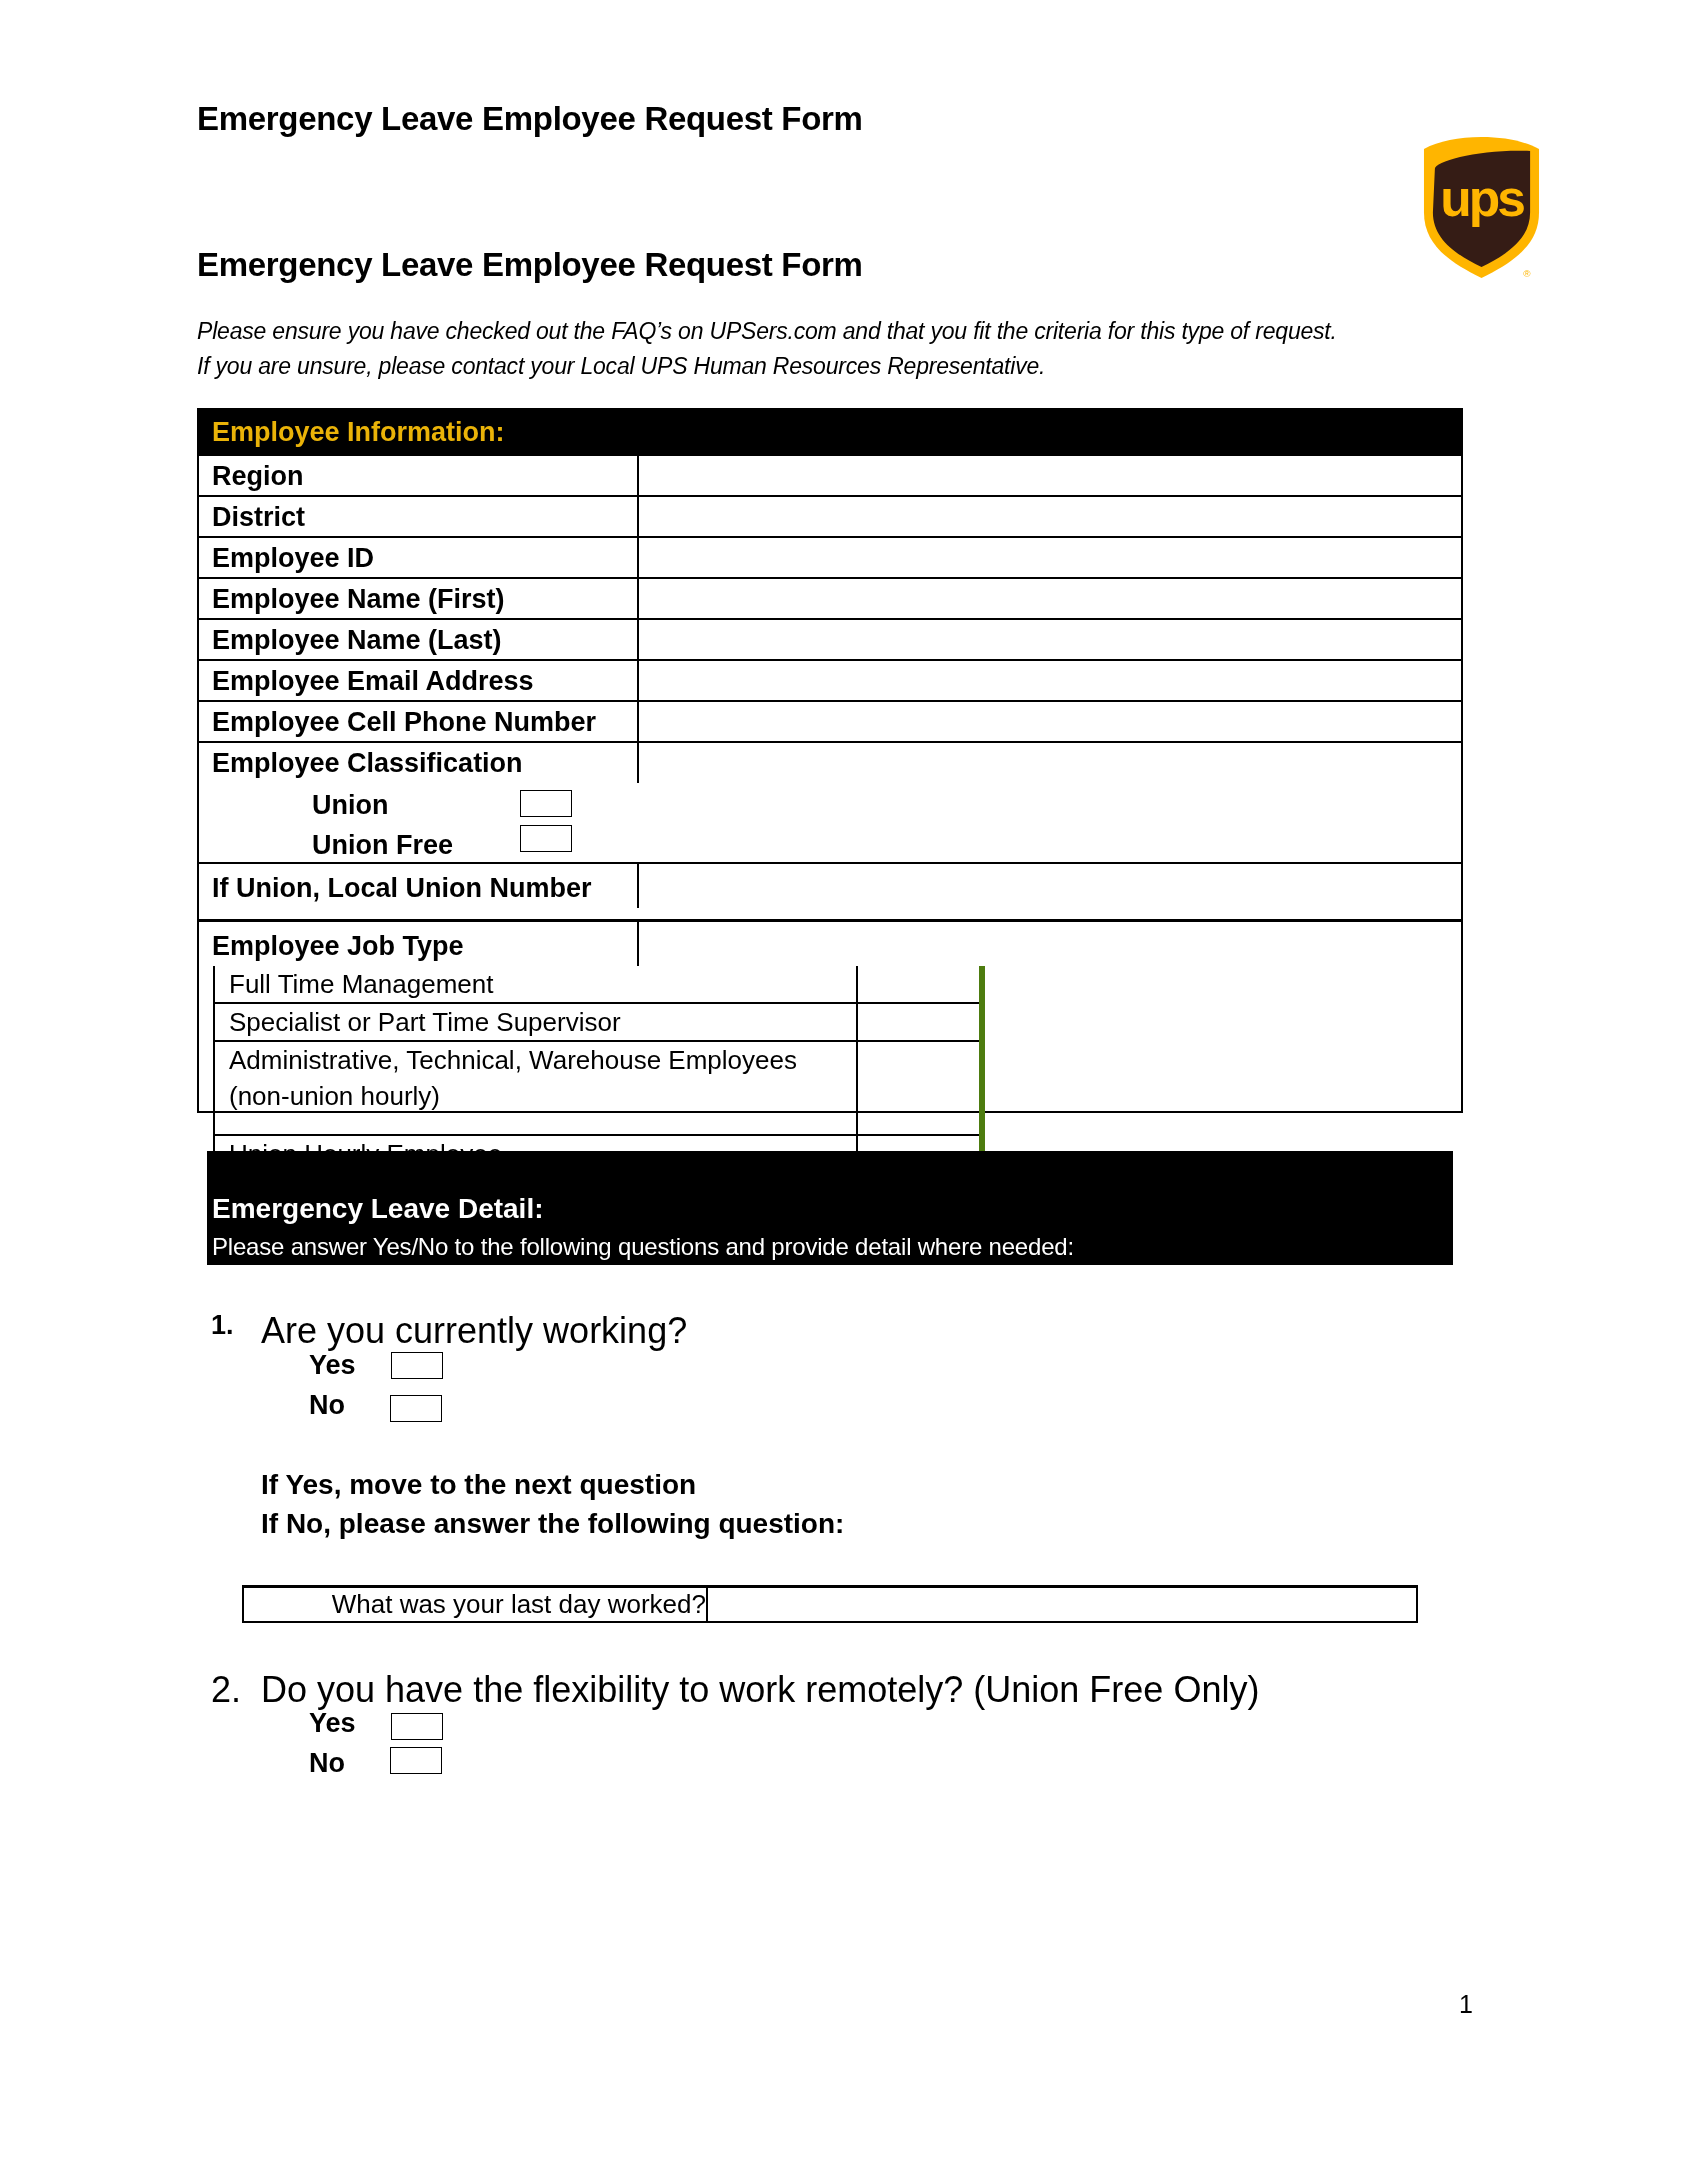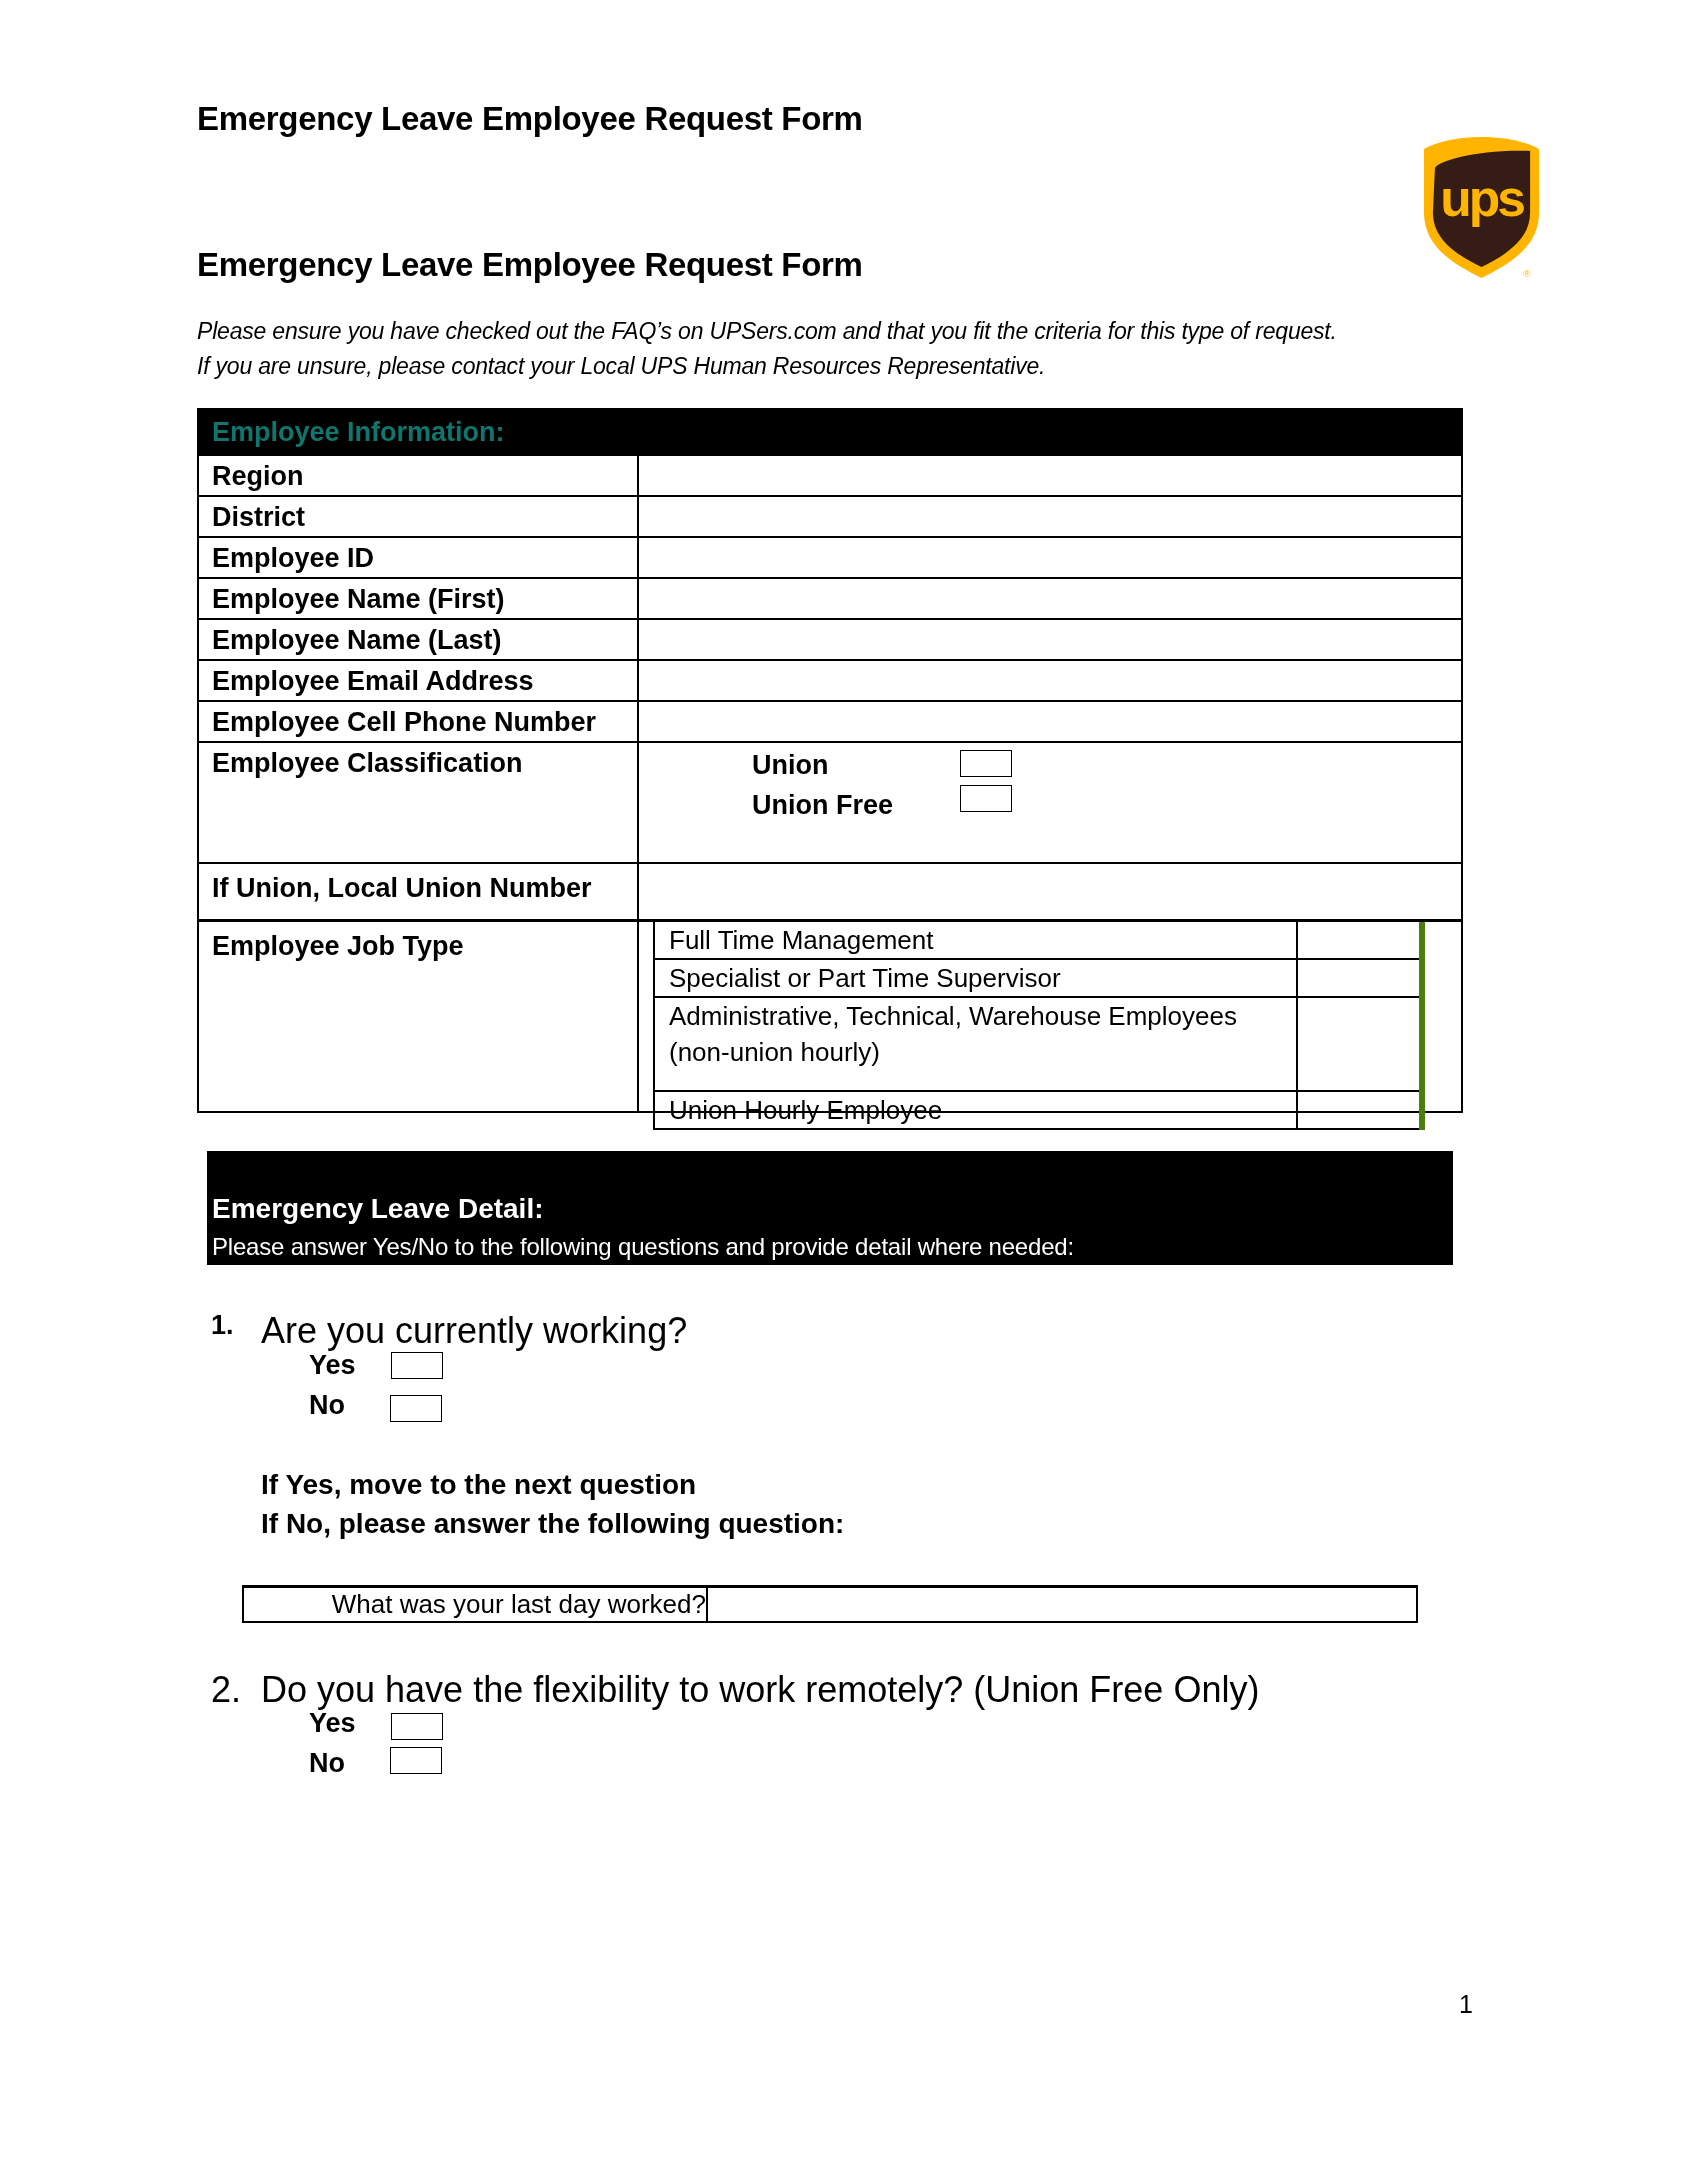--- a/index.html
+++ b/index.html
@@ -7,23 +7,23 @@
          font-family: "Liberation Sans", "DejaVu Sans", sans-serif; color: #000; }
   .abs { position: absolute; }
   .title { font-weight: bold; font-size: 33px; letter-spacing: -0.3px; white-space: nowrap; }
   .intro { font-style: italic; font-size: 23px; white-space: nowrap; letter-spacing: -0.2px; }
 
   
   .logo { left: 1421px; top: 135px; width: 121px; height: 145px; }
 
   
   .emp-table { left: 197px; top: 408px; width: 1266px; border: 2px solid #000; box-sizing: border-box; }
-  .emp-header { background: #000; color: #0f766e; font-weight: bold; font-size: 27px;
+  .emp-header { background: #000; color: #eab308; font-weight: bold; font-size: 27px;
                 height: 44px; line-height: 44px; padding-left: 13px; }
-  .emp-row { display: flex; border-top: 2px solid #000; box-sizing: border-box; }
+  .emp-row { display: flex; border-top: 2px solid #000; box-sizing: border-box; flex-direction: column; }
   .emp-label { width: 440px; border-right: 2px solid #000; box-sizing: border-box;
                font-weight: bold; font-size: 27px; padding-left: 13px; white-space: nowrap; }
   .emp-value { flex: 1; box-sizing: border-box; }
   .row-std { height: 41px; }
   .row-std .emp-label { line-height: 40px; }
   .row-class { height: 121px; }
   .row-class .emp-label { line-height: 40px; }
   .row-union { height: 57px; }
   .row-union .emp-label { line-height: 40px; padding-top: 4px; }
   .row-job { height: 192px; }

